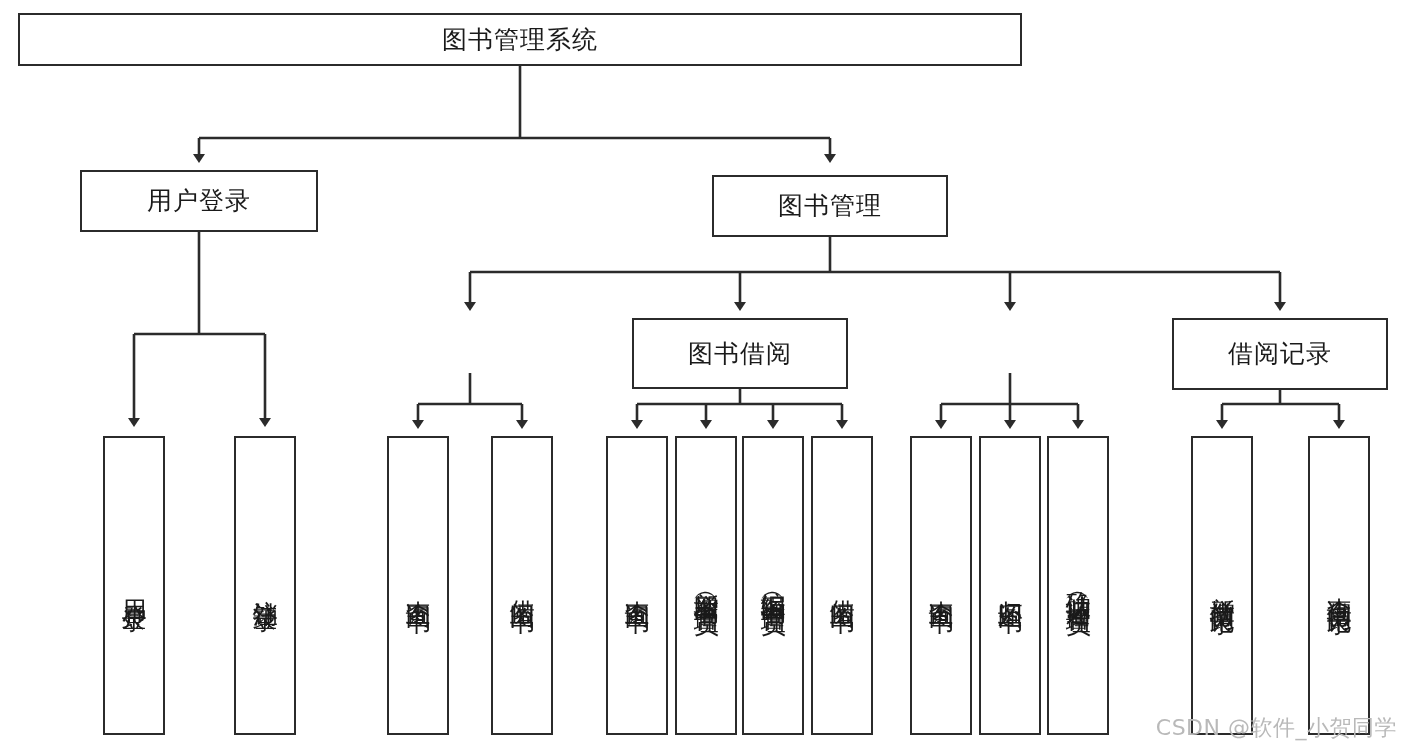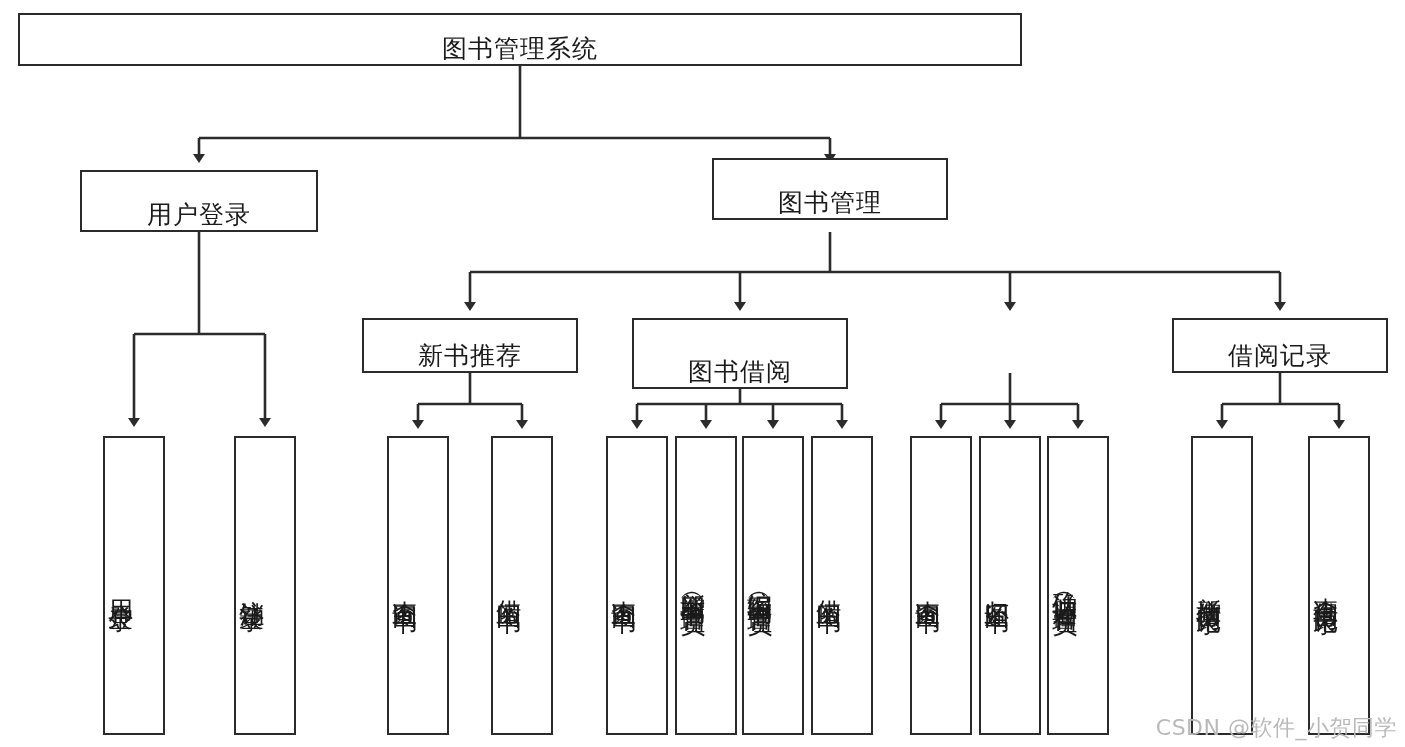--- a/index.html
+++ b/index.html
@@ -25,21 +25,21 @@
     width: 1405px;
     height: 747px;
     pointer-events: none;
   }
   .node {
     position: absolute;
     box-sizing: border-box;
     border: 2px solid #2b2b2b;
     background: #ffffff;
     display: flex;
-    align-items: flex-end;
+    align-items: center;
     justify-content: center;
     color: #1a1a1a;
   }
   .node.horiz {
     font-size: 25px;
     letter-spacing: 1px;
     line-height: 1.2;
   }
   .node.root {
     font-size: 25px;
@@ -124,31 +124,28 @@
     </g>
   </svg>
 
   <div class="node horiz root" style="left:18px; top:13px; width:1004px; height:53px;">
     <span>图书管理系统</span>
   </div>
 
   <div class="node horiz" style="left:80px; top:170px; width:238px; height:62px;">
     <span>用户登录</span>
   </div>
-  <div class="node horiz" style="left:712px; top:158px; width:236px; height:62px;">
+  <div class="node horiz" style="left:712px; top:175px; width:236px; height:62px;">
     <span>图书管理</span>
   </div>
 
-  <div class="node horiz" style="left:362px; top:318px; width:216px; height:55px;">
-    <span>新书推荐</span>
-  </div>
   <div class="node horiz" style="left:632px; top:318px; width:216px; height:71px;">
     <span>图书借阅</span>
   </div>
-  <div class="node horiz" style="left:1172px; top:318px; width:216px; height:55px;">
+  <div class="node horiz" style="left:1172px; top:318px; width:216px; height:72px;">
     <span>借阅记录</span>
   </div>
 
   <div class="node vert" style="left:103px; top:436px; width:62px; height:299px;">
     <span class="vtext">用户登录</span>
   </div>
   <div class="node vert" style="left:234px; top:436px; width:62px; height:299px;">
     <span class="vtext">注销登录</span>
   </div>
 

